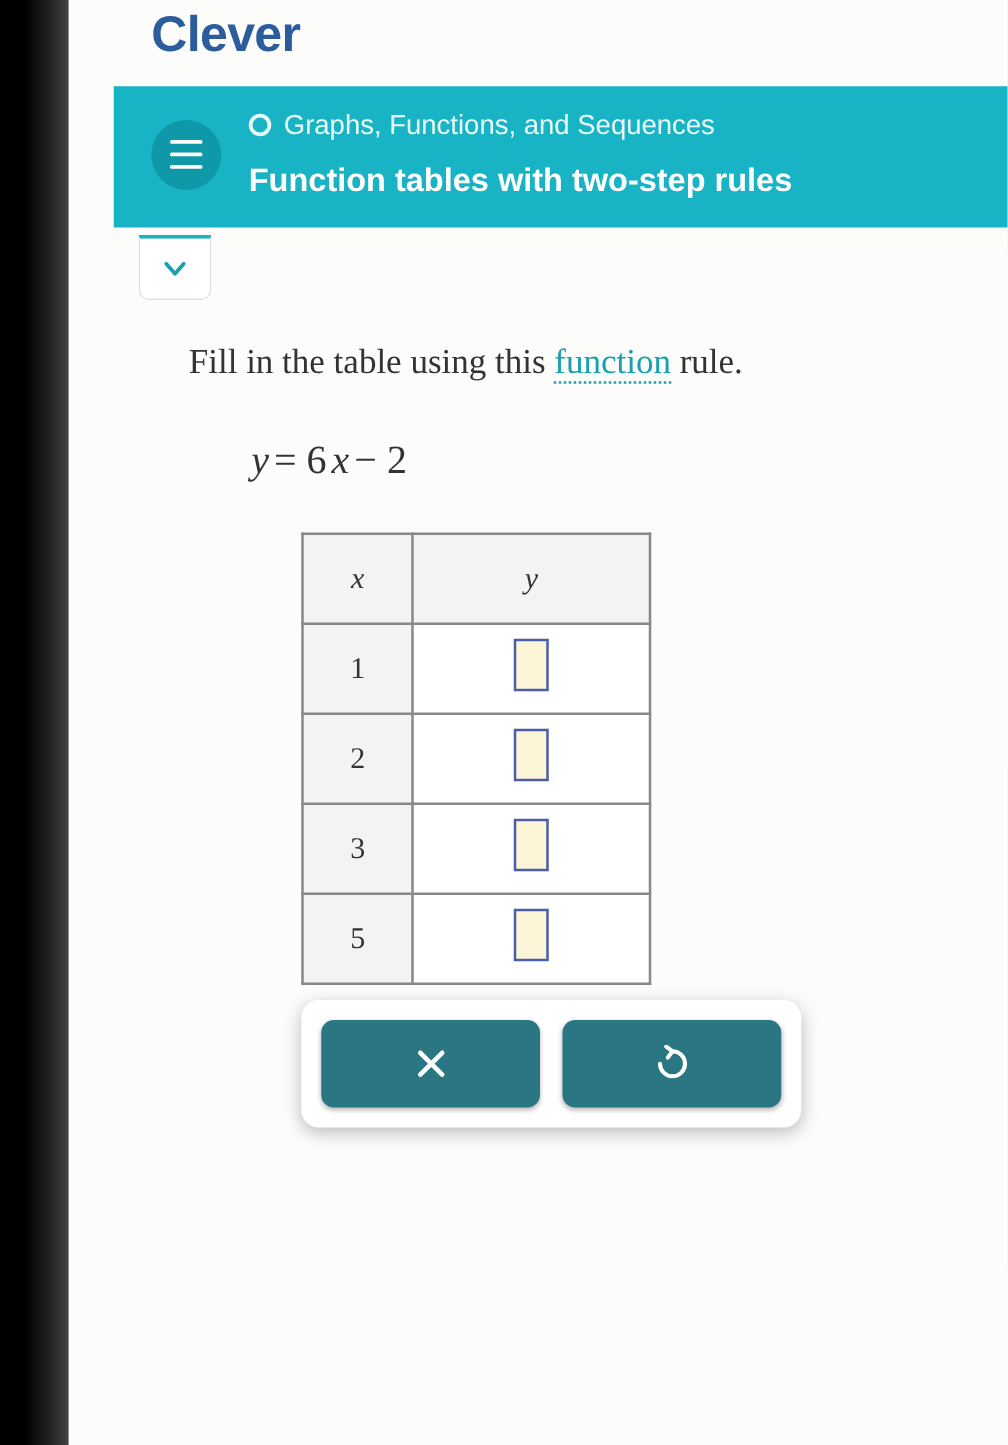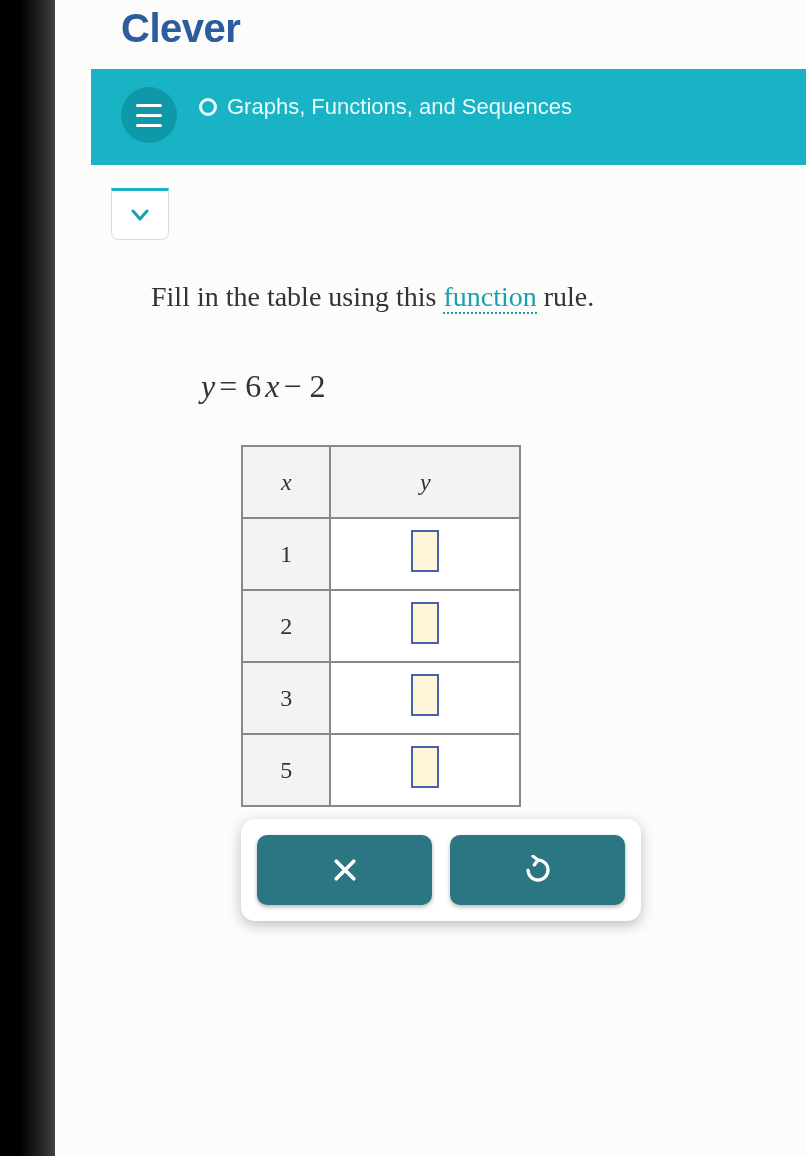--- a/index.html
+++ b/index.html
@@ -90,33 +90,32 @@
   }
   .chevron-tab svg { width: 24px; height: 24px; }
   .content {
     padding: 88px 30px 30px 60px;
   }
   .prompt {
     font-size: 28px;
     color: #333;
     font-family: Georgia, 'Times New Roman', serif;
     line-height: 1.4;
-    margin-top: 24px;
   }
   .prompt .fn-link {
     color: #18a0b0;
     border-bottom: 2px dotted #18a0b0;
     cursor: pointer;
   }
   .equation {
     font-family: Georgia, 'Times New Roman', serif;
     font-size: 32px;
     font-style: italic;
     color: #333;
-    margin: 52px 0 40px 50px;
+    margin: 40px 0 40px 50px;
   }
   .equation .op { font-style: normal; padding: 0 4px; }
   .table-wrap {
     margin-left: 90px;
     width: 280px;
   }
   table.fn-table {
     border-collapse: collapse;
     width: 100%;
     background: #fff;
@@ -180,20 +179,21 @@
     <div class="menu-btn">
       <span></span>
       <span></span>
       <span></span>
     </div>
     <div class="header-text">
       <div class="breadcrumb">
         <span class="bc-circle"></span>
         <span>Graphs, Functions, and Sequences</span>
       </div>
+      <div class="title">Function tables with two-step rules</div>
     </div>
   </div>
 
   <div class="chevron-tab">
     <svg viewBox="0 0 24 24">
       <path d="M5 8 L12 16 L19 8" fill="none" stroke="#18a0b0" stroke-width="3" stroke-linecap="round" stroke-linejoin="round"></path>
     </svg>
   </div>
 
   <div class="content">

